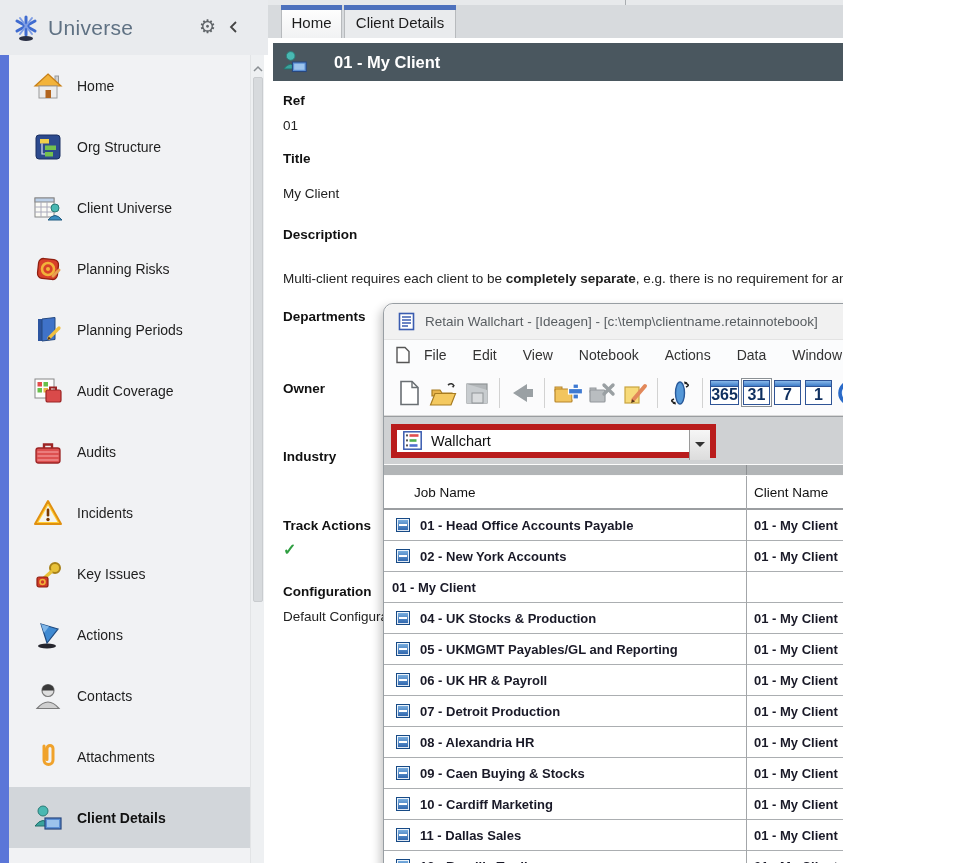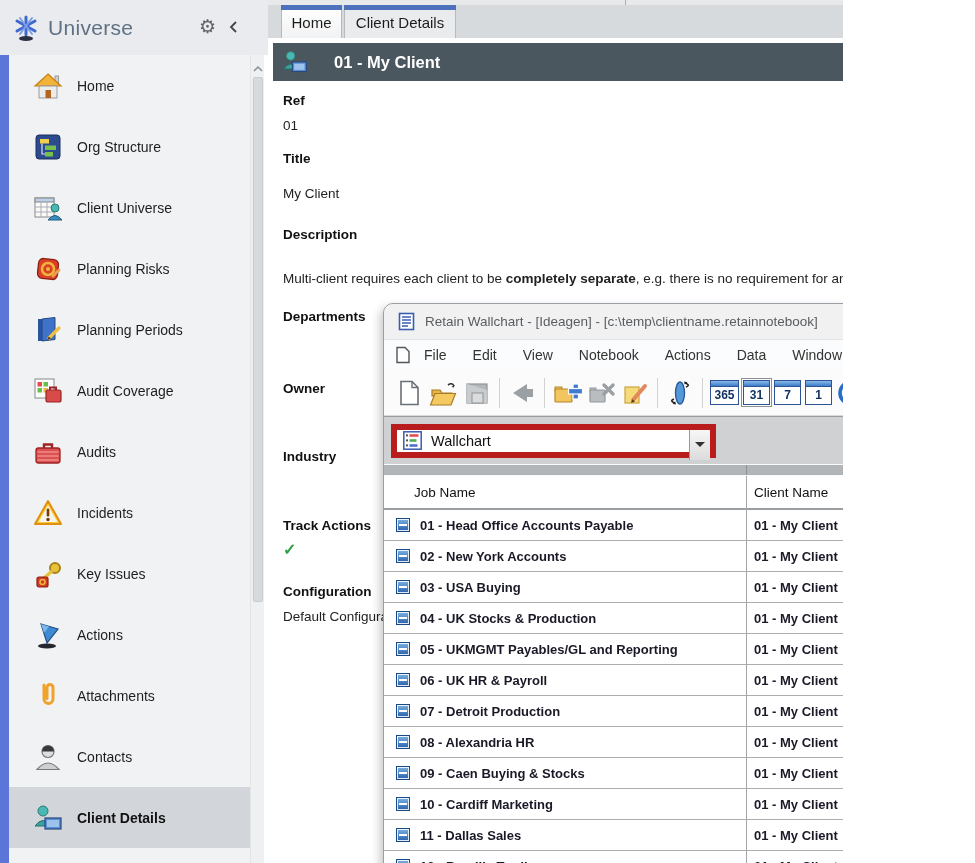--- a/index.html
+++ b/index.html
@@ -53,21 +53,21 @@
 
   .wall-menu { height:30px; background:#fbfcfd; display:flex; align-items:center; font-size:14px; color:#333; }
   .wall-menu svg { margin-left:11px; }
   .menu-item { padding:0 13px; cursor:pointer; }
 
   .wall-toolbar { height:46px; background:#fbfbfc; border-bottom:1px solid #d9d9d9; display:flex; align-items:center; padding-left:8px; }
   .tb-btn { width:34px; height:34px; display:flex; align-items:center; justify-content:center; cursor:pointer; }
   .tb-sep { width:1px; height:30px; background:#d2d2d2; margin:0 5px; }
   .cal { width:27px; height:25px; border:1px solid #2f5496; background:#fff; }
   .cal-top { height:6px; background:linear-gradient(#8ab9ea,#3d7cc8); border-bottom:1px solid #2f5496; }
-  .cal-num { text-align:center; font-size:12px; font-weight:bold; color:#0f2f5f; line-height:16px; }
+  .cal-num { text-align:center; font-size:16px; font-weight:bold; color:#0f2f5f; line-height:16px; }
   .cal-wrap { padding:2px; }
   .cal-wrap.pressed { border:1px solid #8a8f94; border-radius:0; background:#fdfdfd; padding:1px; }
 
   .wall-viewrow { height:48px; background:#cfd1d3; border-top:1px solid #9a9da0; display:flex; align-items:center; padding-left:7px; }
   .combo { width:325px; height:34px; background:#fff; border:6px solid #b91c1c; display:flex; align-items:center; position:relative; cursor:pointer; }
   .combo svg { margin-left:6px; }
   .combo .ctxt { margin-left:9px; font-size:14.5px; color:#111; }
   .combo-arrow { position:absolute; right:0; top:0; width:21px; height:30px; background:linear-gradient(#f6f6f6,#dcdcdc); border-left:1px solid #9a9a9a; display:flex; align-items:center; justify-content:center; }
   .combo-arrow .tri { width:0; height:0; border:5px solid transparent; border-top-color:#333; margin-top:5px; }
 
@@ -219,32 +219,32 @@
       <svg width="30" height="30" viewBox="0 0 30 30">
         <ellipse cx="14" cy="26" rx="9" ry="2.6" fill="#26262e"></ellipse>
         <polygon points="8,4 25,9 14,23" fill="#3f8ad2" stroke="#1f4a7f" stroke-width="1.2"></polygon>
         <polygon points="8,4 16,6.5 11,13" fill="#7fb6e8"></polygon>
       </svg>
       <span class="lbl">Actions</span>
     </div>
 
     <div class="nav-item">
       <svg width="30" height="30" viewBox="0 0 30 30">
-        <path d="M11 4 v14 a4.5 4.5 0 0 0 9 0 V6.5 a3 3 0 0 0 -6 0 v11" fill="none" stroke="#f0a22a" stroke-width="3" stroke-linecap="round"></path>
-      </svg>
-      <span class="lbl">Attachments</span>
-    </div>
-
-    <div class="nav-item">
-      <svg width="30" height="30" viewBox="0 0 30 30">
         <circle cx="15" cy="9.5" r="6" fill="#dedede" stroke="#7a7a7a" stroke-width="1.2"></circle>
         <path d="M15 3.5 a6 6 0 0 1 6 6 l-12 0 a6 6 0 0 1 6 -6 z" fill="#3a3a3a"></path>
         <path d="M4 27.5 q11 -13 22 0 z" fill="#cfcfcf" stroke="#7a7a7a" stroke-width="1.2"></path>
       </svg>
       <span class="lbl">Contacts</span>
+    </div>
+
+    <div class="nav-item">
+      <svg width="30" height="30" viewBox="0 0 30 30">
+        <path d="M11 4 v14 a4.5 4.5 0 0 0 9 0 V6.5 a3 3 0 0 0 -6 0 v11" fill="none" stroke="#f0a22a" stroke-width="3" stroke-linecap="round"></path>
+      </svg>
+      <span class="lbl">Attachments</span>
     </div>
 
     <div class="nav-item sel">
       <svg width="30" height="30" viewBox="0 0 30 30">
         <circle cx="10" cy="8" r="5" fill="#49b8b2" stroke="#2a7a76" stroke-width="1"></circle>
         <path d="M2 23 q8 -11 16 0 z" fill="#3aa39d" stroke="#20706b" stroke-width="1"></path>
         <rect x="12" y="15" width="16" height="11" fill="#5b8fd4" stroke="#27477f" stroke-width="1.2"></rect>
         <rect x="14" y="17" width="12" height="7" fill="#9cc3ec"></rect>
       </svg>
       <span class="lbl">Client Details</span>
@@ -466,26 +466,20 @@
       <div class="t-row">
         <span class="c-job">
             <span class="job-ico">
               <span class="minus"></span>
             </span>
             <span>02 - New York Accounts</span>
           </span>
         <span class="c-client">01 - My Client</span>
       </div>
       <div class="t-row">
-        <span class="c-job">
-            <span class="job-ico">
-              <span class="minus"></span>
-            </span>
-            <span>03 - USA Buying</span>
-          </span>
         <span class="c-client">01 - My Client</span>
       </div>
       <div class="t-row">
         <span class="c-job">
             <span class="job-ico">
               <span class="minus"></span>
             </span>
             <span>04 - UK Stocks &amp; Production</span>
           </span>
         <span class="c-client">01 - My Client</span>

